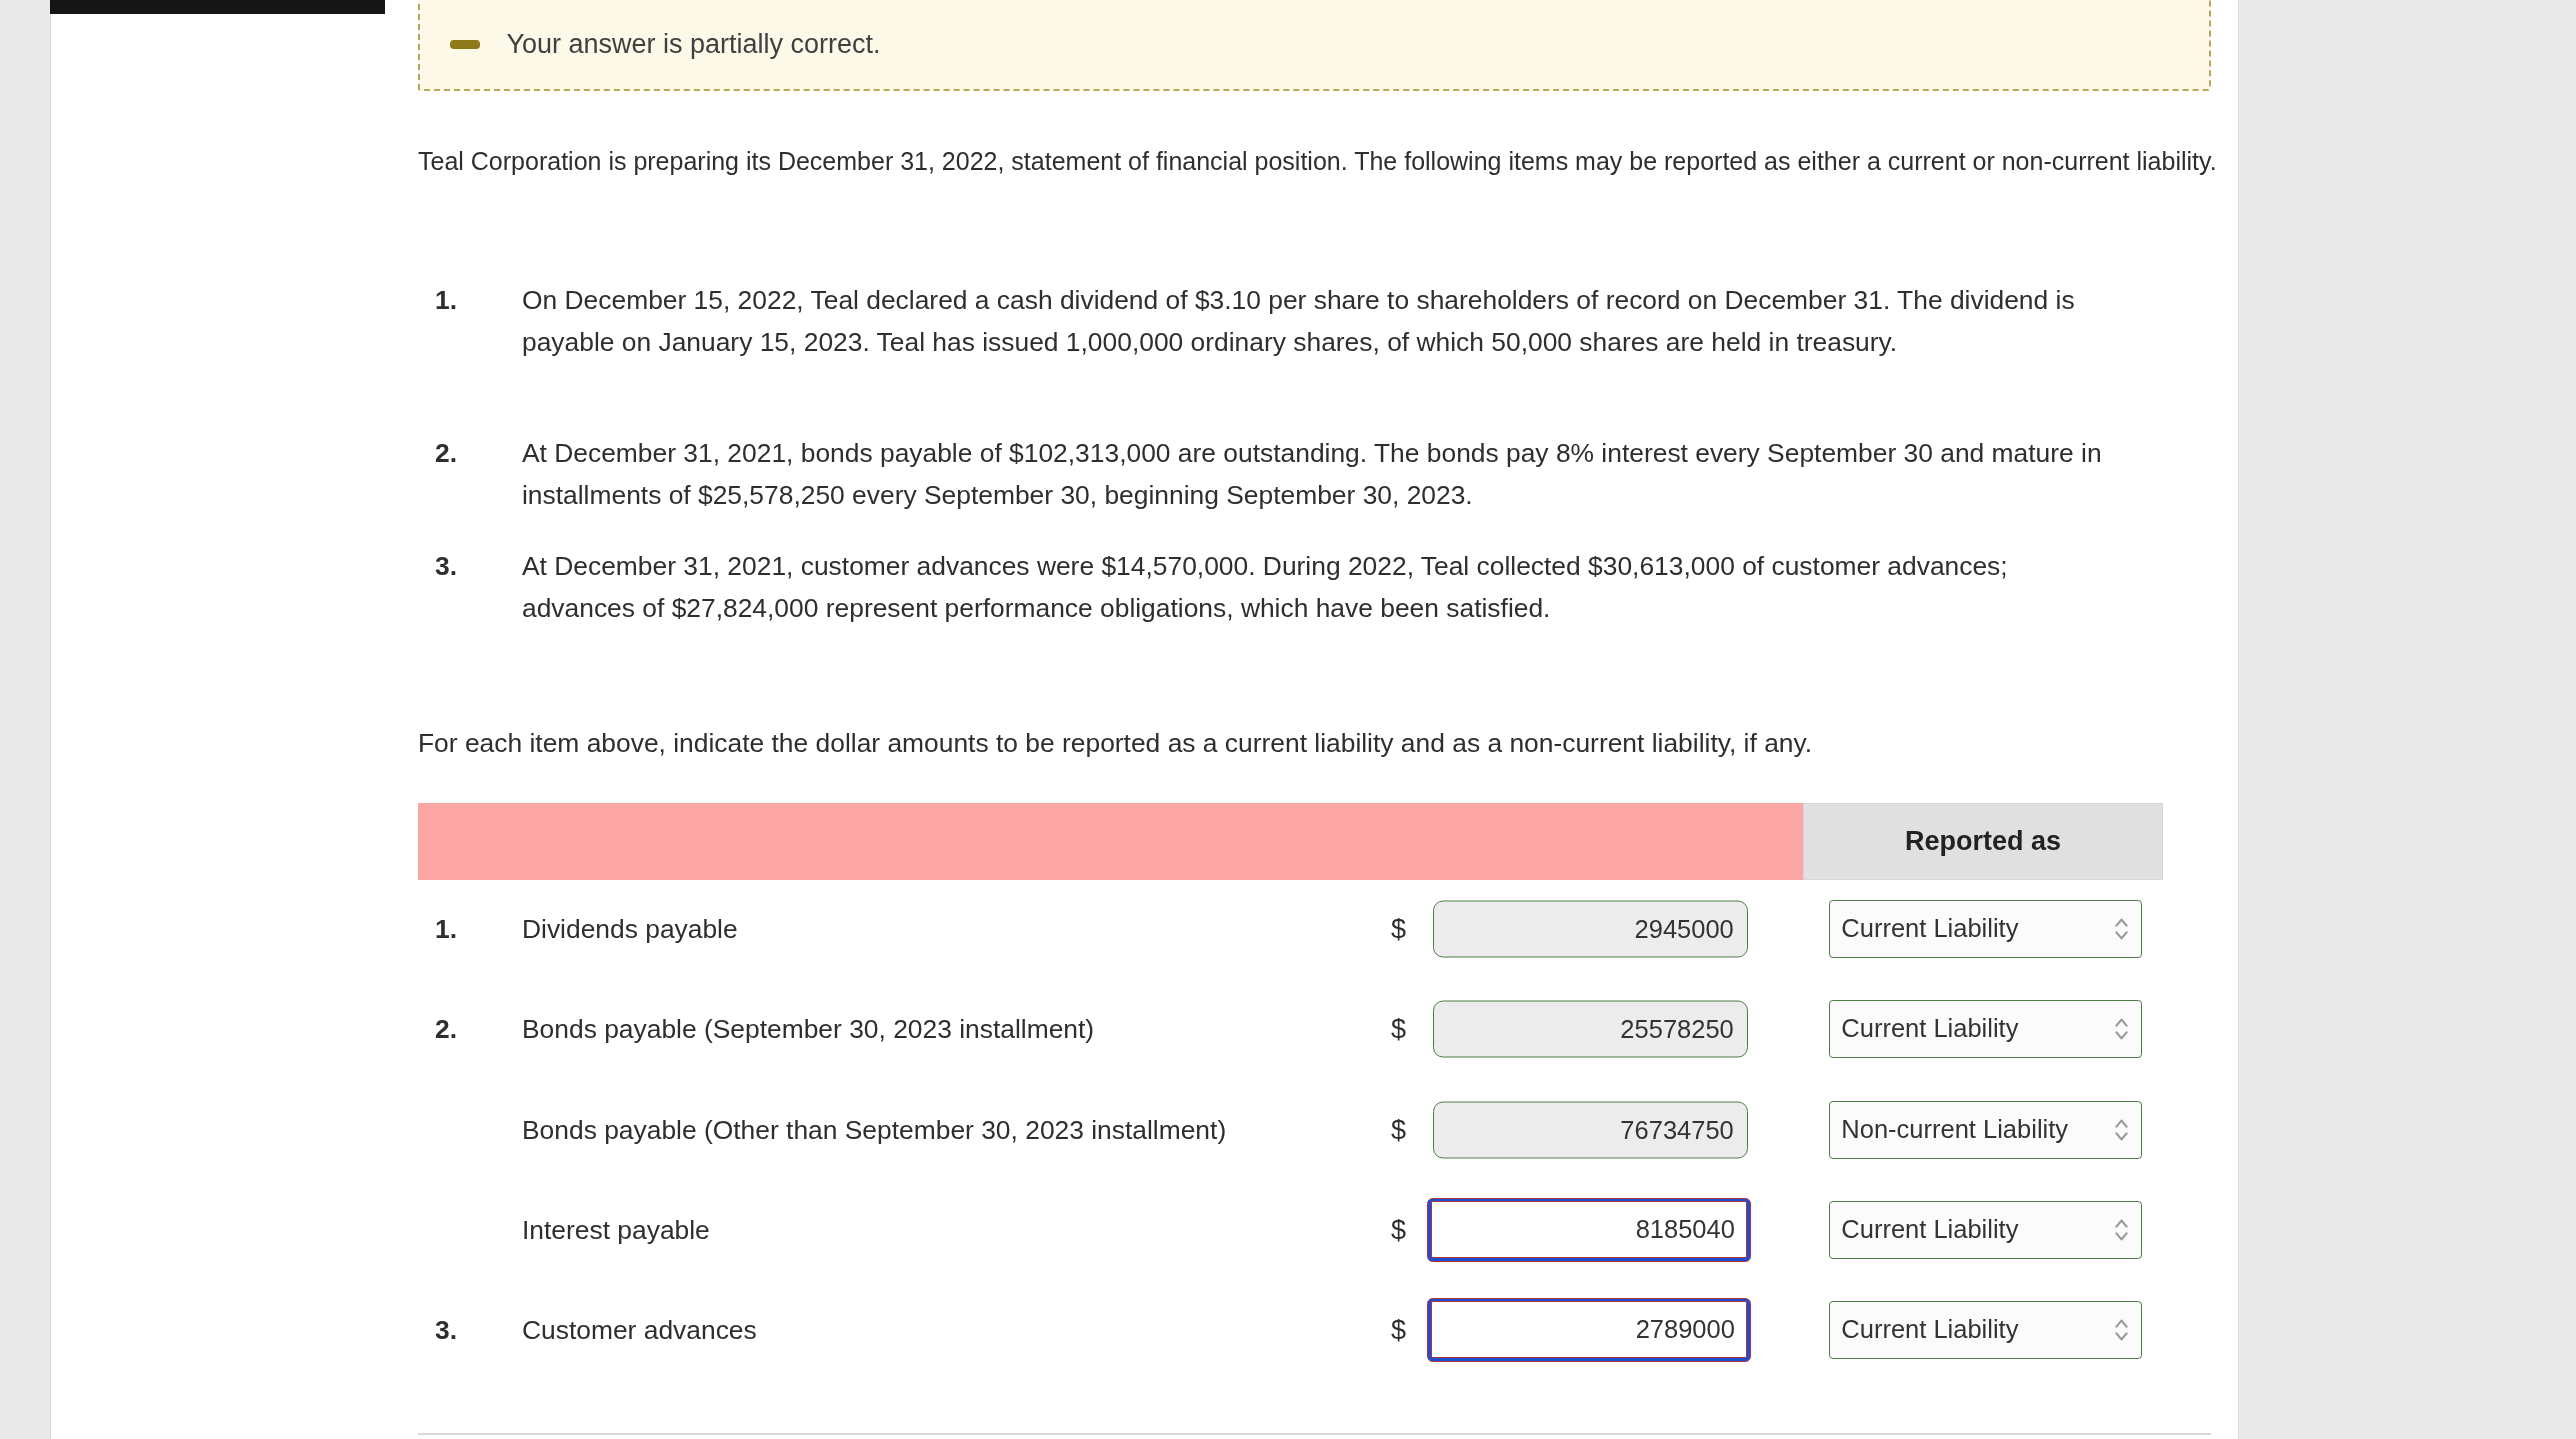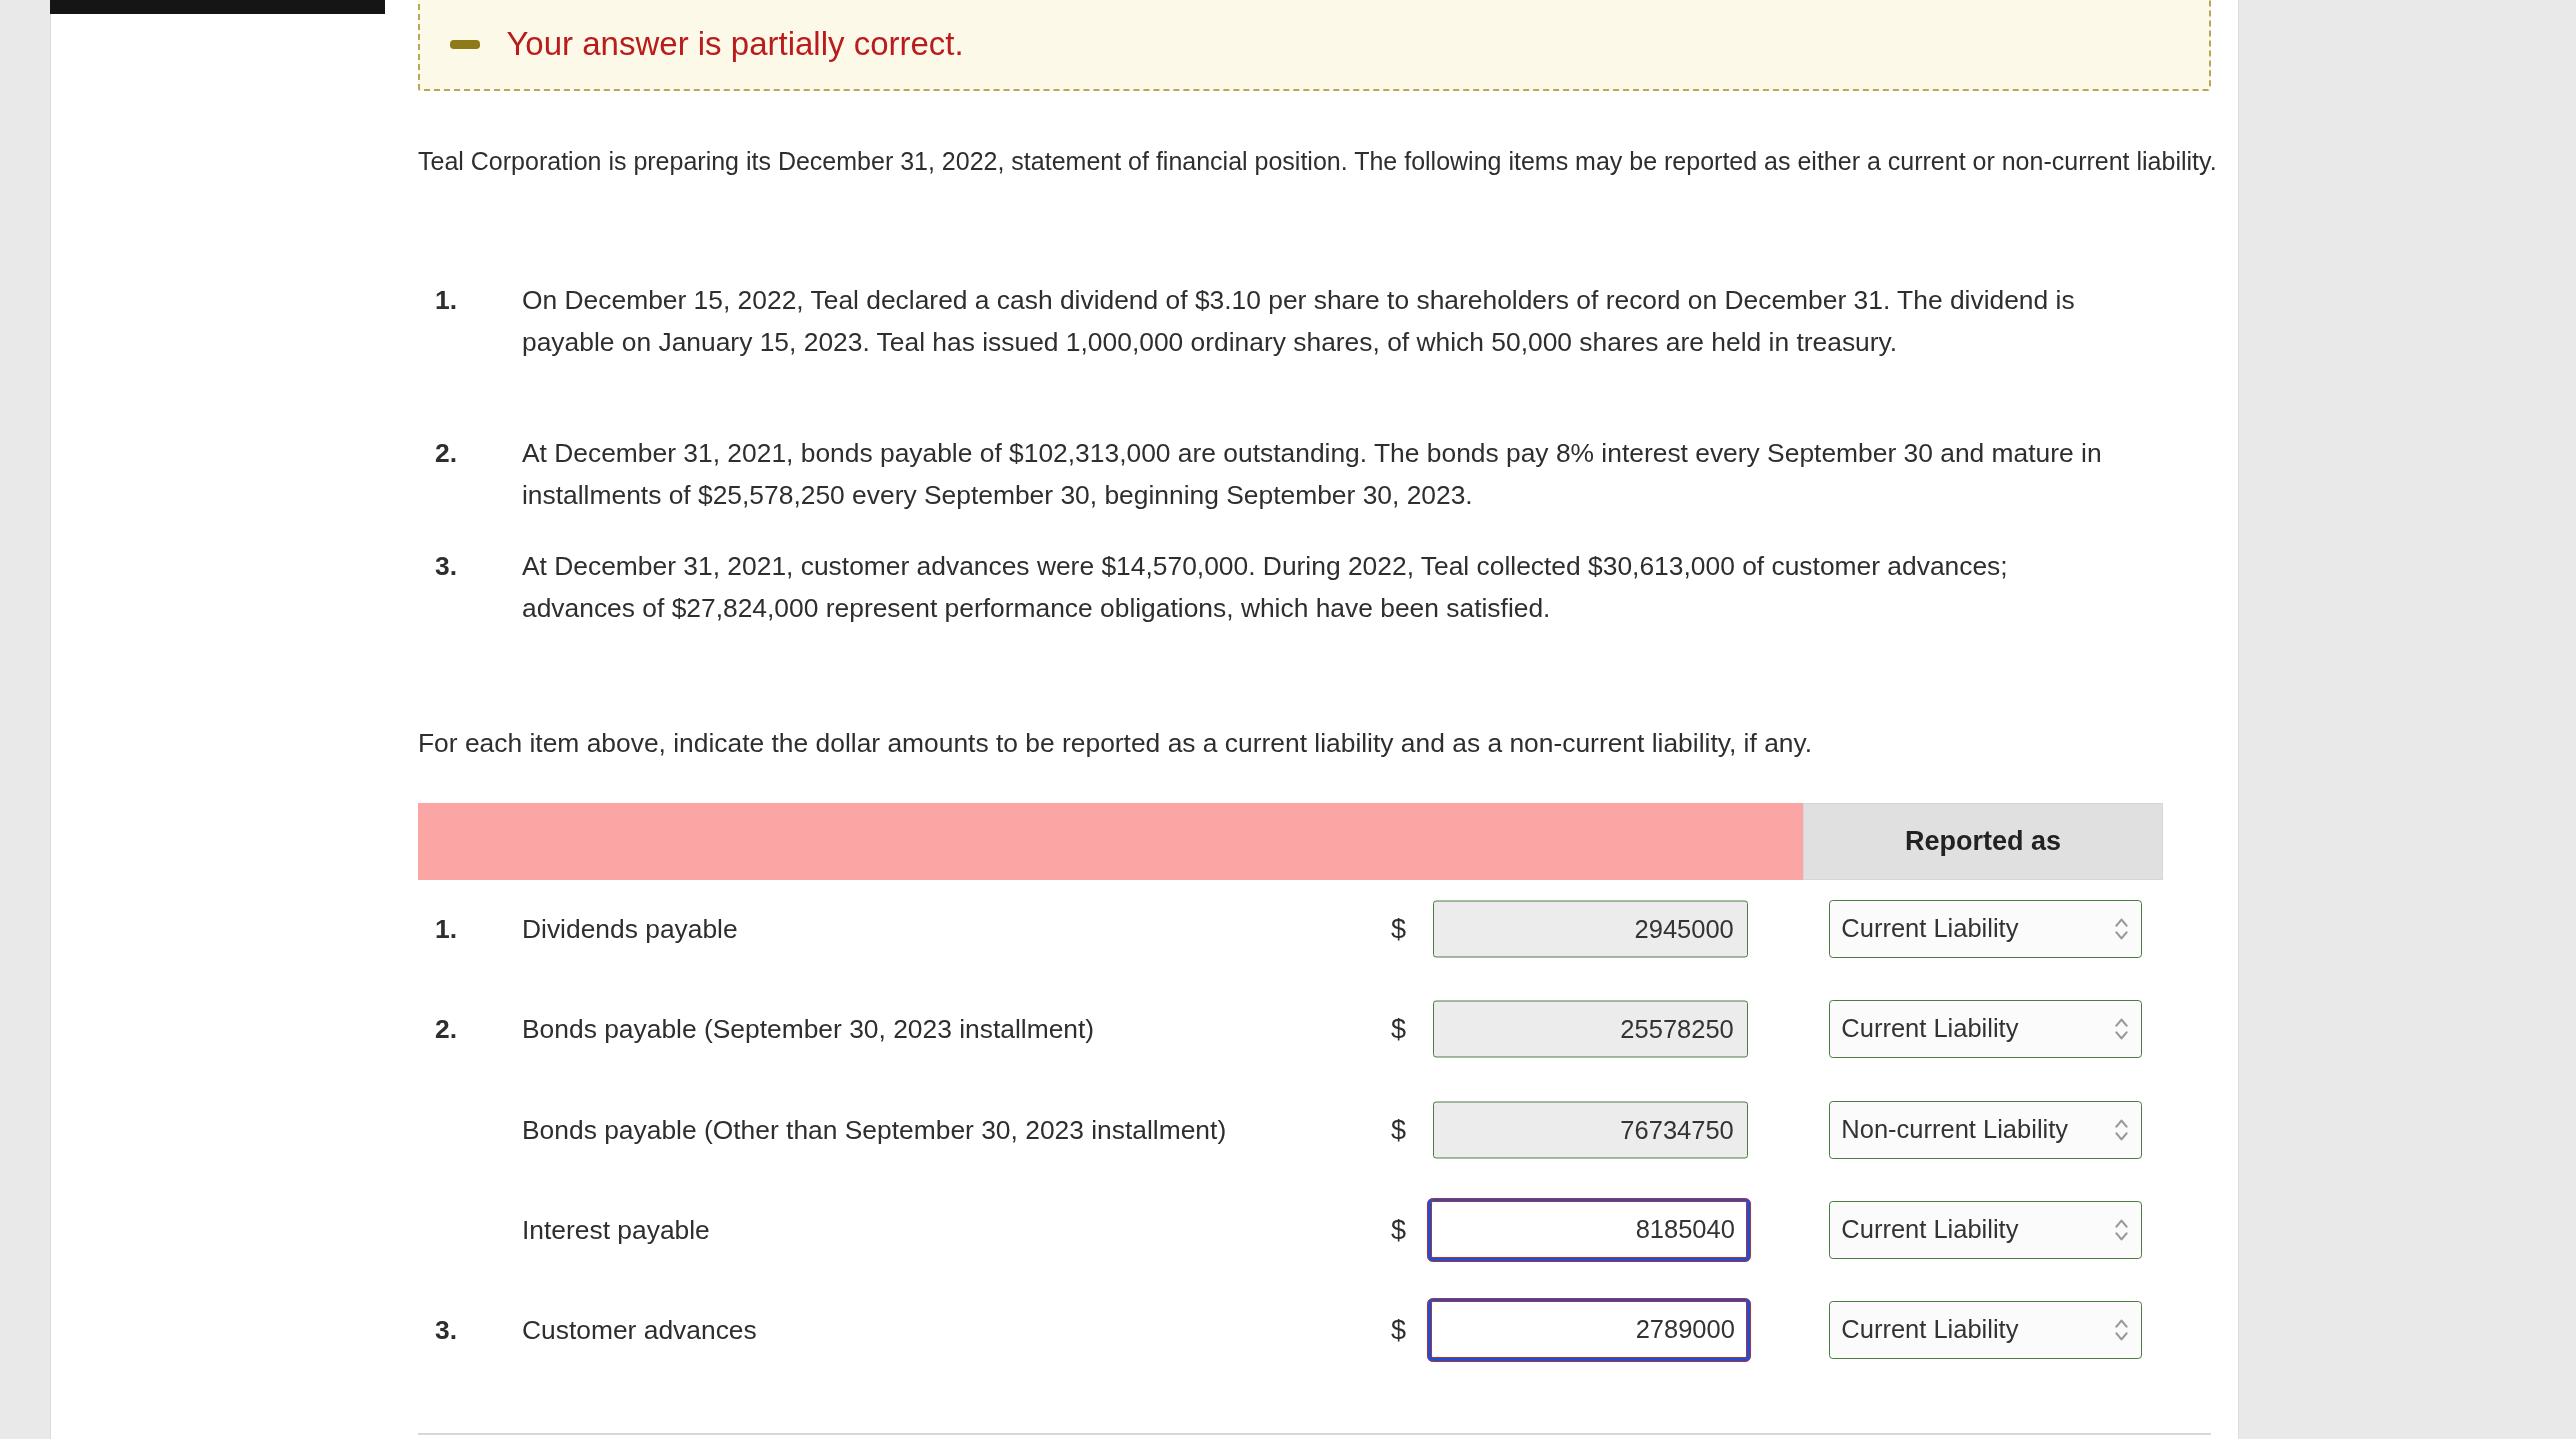--- a/index.html
+++ b/index.html
@@ -25,21 +25,21 @@
     position:absolute; left:418px; top:-11.3px; width:1793px; height:102px;
     background:#fdf9e8;
     border:2.8px dashed #b9a658; border-radius:2.8px;
     display:flex; align-items:center; gap:26.4px;
     padding-left:30px; padding-top:9.4px;
   }
   .banner-icon {
     display:inline-block; width:30px; height:8.5px;
     background:#8f7a1a; border-radius:3.8px; flex:0 0 auto;
   }
-  .banner-text { font-size:33px; color:#b91c1c; }
+  .banner-text { font-size:27px; color:#404040; }
   
   .intro {
     position:absolute; left:418px; top:140px; width:1801px;
     font-size:25px; line-height:42px;
   }
   .list-item { position:absolute; left:418px; width:1793px; }
   .list-item .num {
     position:absolute; left:17px; top:0;
     font-weight:700; font-size:26.4px; line-height:42px;
   }
@@ -72,21 +72,21 @@
     font-size:26.4px;
   }
   .row .dollar {
     position:absolute; left:973px; top:50%; transform:translateY(-50%);
     font-size:27px;
   }
   .amount-wrap { position:absolute; top:50%; transform:translateY(-50%); }
   .amount-wrap.correct { left:1015px; width:315px; height:57px; }
   .amount-wrap.correct .amount-input {
     width:100%; height:100%;
-    border:1.9px solid #4c7c44; border-radius:3px;
+    border:1.9px solid #4c7c44; border-radius:10px;
     background:#ececec; color:#333;
     font-family:inherit; font-size:25.5px; text-align:right;
     padding:0 13.2px; outline:none;
   }
   .amount-wrap.incorrect {
     left:1009px; width:324px; height:64px;
     border:1.9px solid #b0342c; border-radius:5.7px;
     background:#1d4ed8; padding:2.8px;
   }
   .amount-wrap.incorrect .amount-input {

